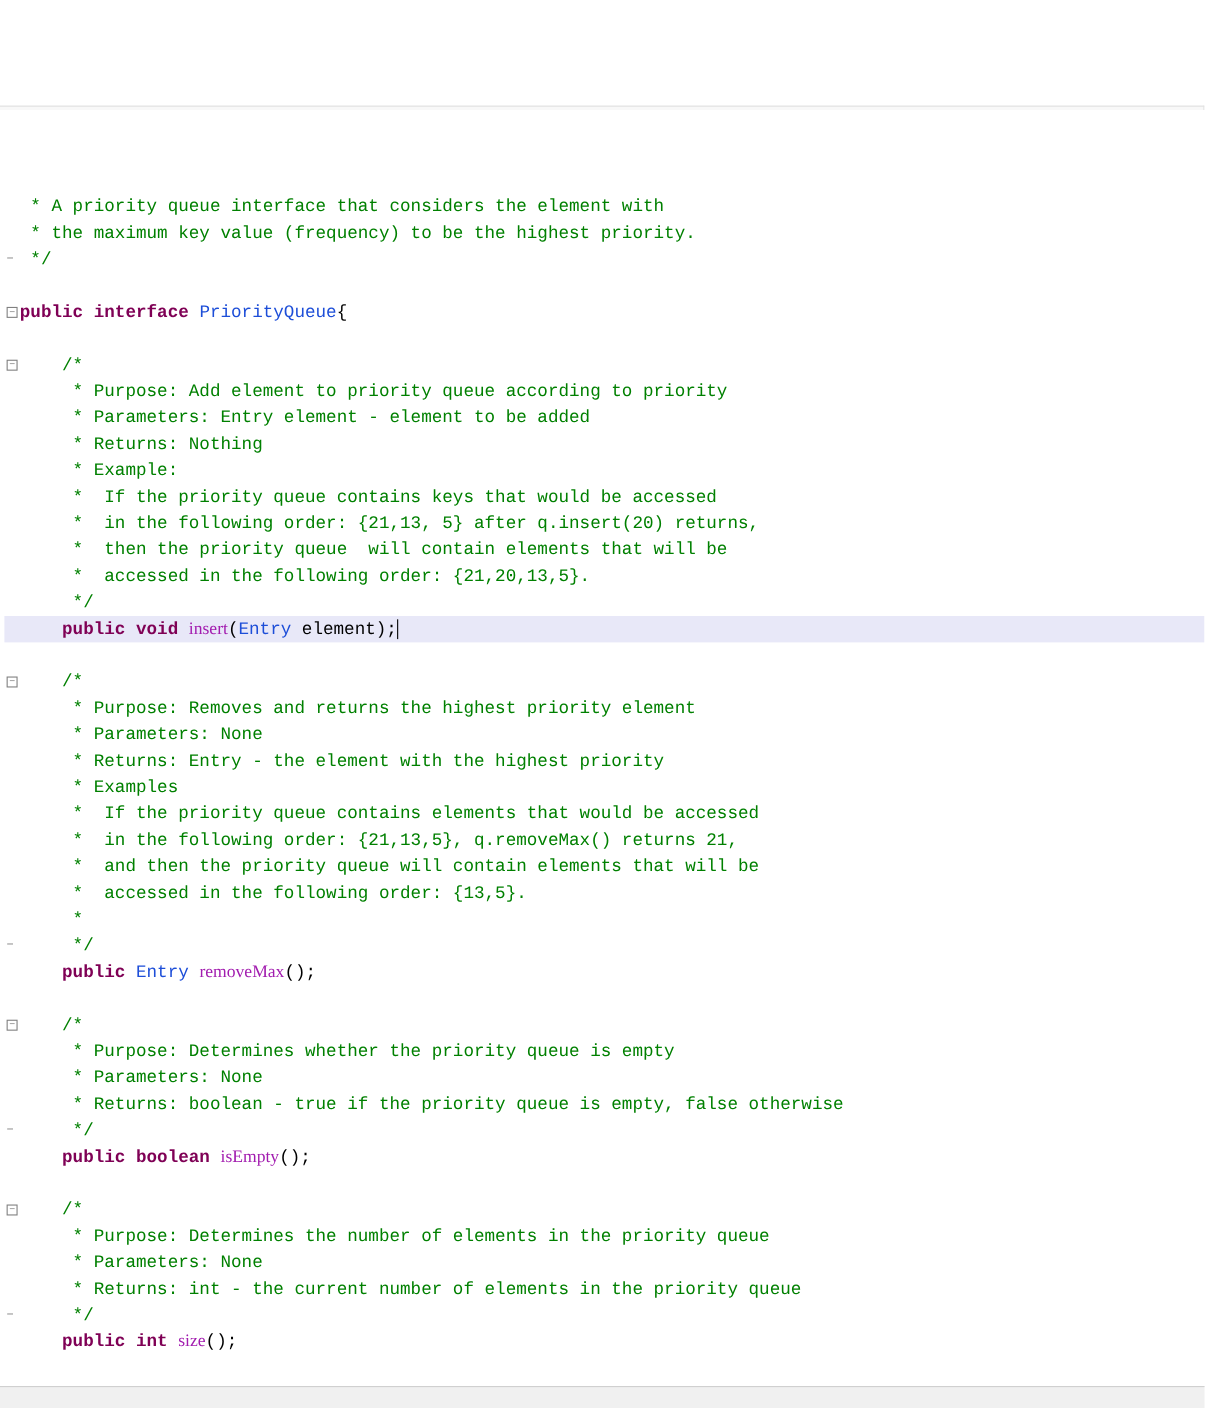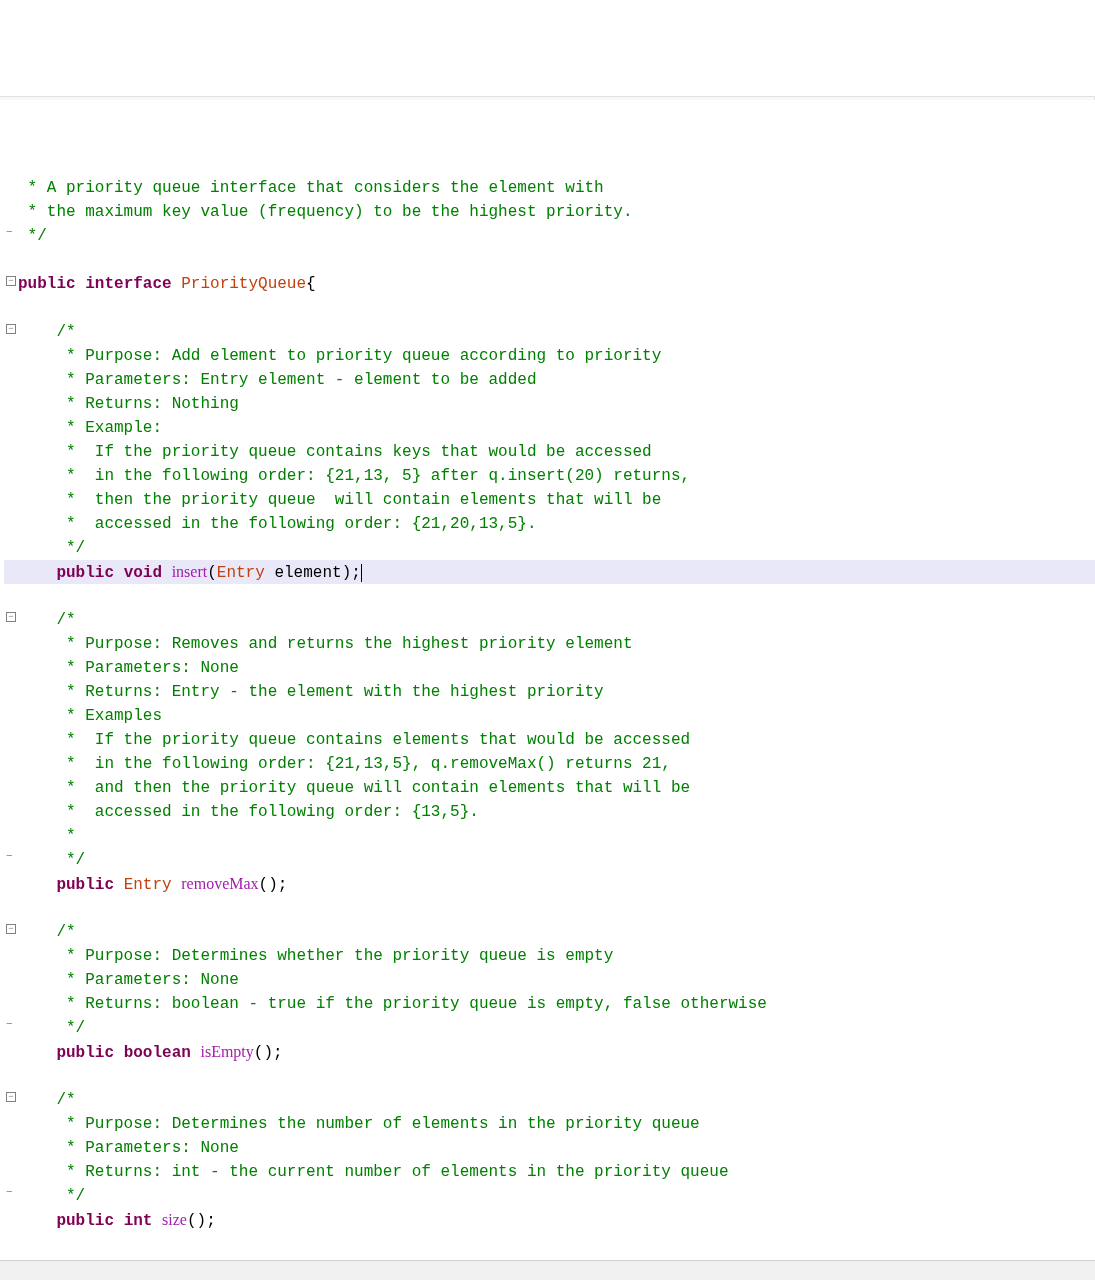--- a/index.html
+++ b/index.html
@@ -13,21 +13,21 @@
       overflow-x: auto;
     }
     .editor {
       padding: 4px 0 4px 4px;
       min-height: 1280px;
       position: relative;
     }
     .line {
       height: 24px;
       display: flex;
-      align-items: flex-start;
+      align-items: center;
       padding-left: 2px;
     }
     .line.highlighted {
       background: #e8e8f8;
     }
     .gutter {
       display: inline-block;
       width: 12px;
       color: #808080;
       font-size: 11px;
@@ -41,21 +41,21 @@
       border: 1px solid #808080;
       color: #808080;
       font-size: 9px;
       line-height: 8px;
       text-align: center;
       margin-right: 2px;
       cursor: pointer;
     }
     .comment { color: #008000; }
     .keyword-purple { color: #7f0055; font-weight: bold; }
-    .type { color: #c2410c; }
+    .type { color: #1d4ed8; }
     .method { color: #a21caf; font-family: Liberation Serif, serif; }
     .punct { color: #000000; }
     .cursor {
       display: inline-block;
       width: 1px;
       height: 18px;
       background: #000000;
       vertical-align: middle;
     }
     .statusbar {

